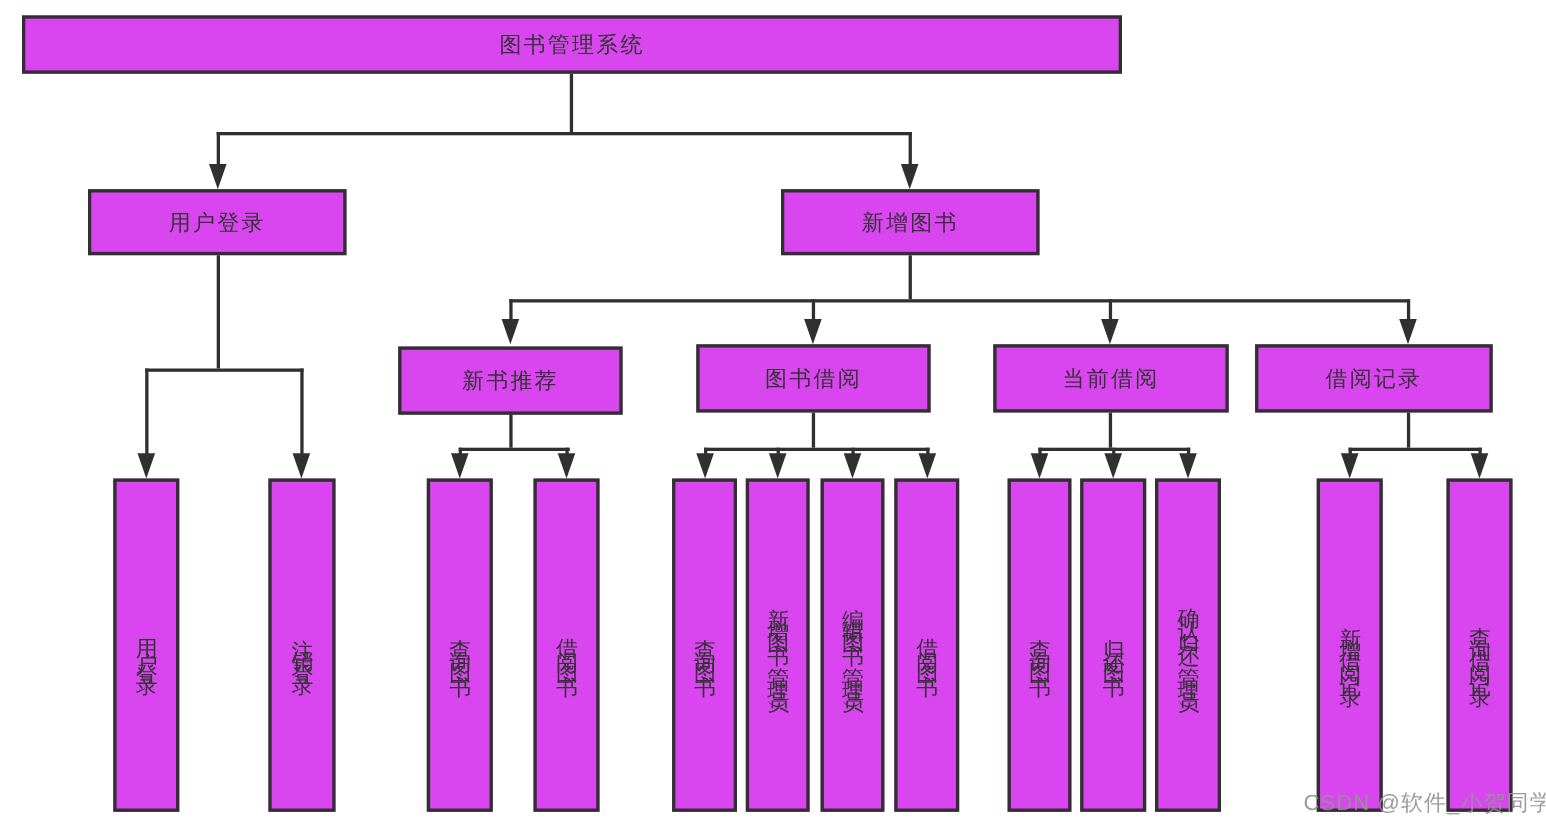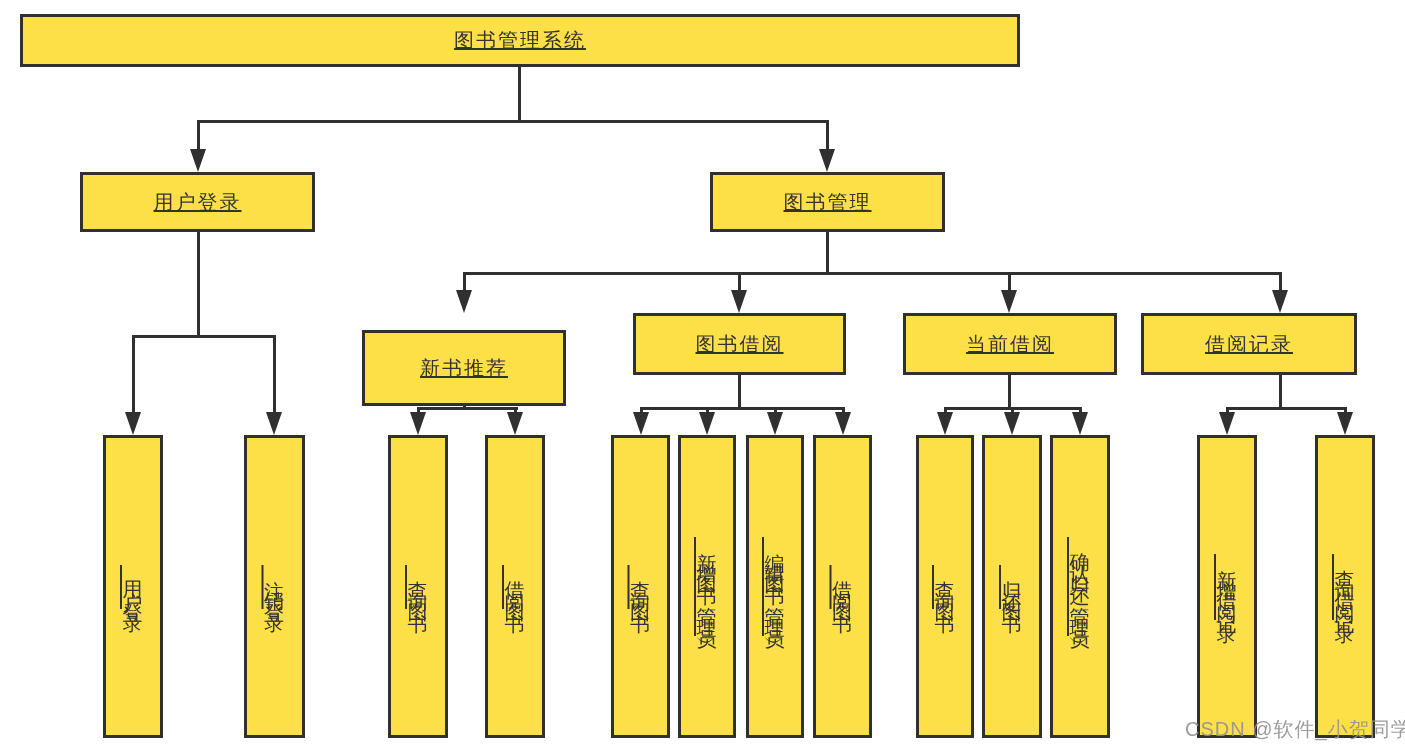--- a/index.html
+++ b/index.html
@@ -3,24 +3,23 @@
 <meta charset="utf-8">
 <style>
   html,body{margin:0;padding:0;}
   body{
     width:1405px;height:747px;position:relative;overflow:hidden;
     background:#ffffff;
     font-family:"Liberation Sans","DejaVu Sans",sans-serif;
   }
   .canvas{position:absolute;left:0;top:0;width:1405px;height:747px;}
   .box{
-    position:absolute;background:#fde047;border:3px solid #303030;
+    position:absolute;background:#d946ef;border:3px solid #303030;
     box-sizing:border-box;display:flex;align-items:center;justify-content:center;
     color:#333333;
-    text-decoration:underline;
   }
   .hbox{font-size:20px;letter-spacing:2px;}
   .vbox{top:435px;height:303px;}
   .vlabel{
     writing-mode:vertical-rl;
     font-size:20px;letter-spacing:11px;line-height:1;
     color:#333333;
   }
   .line{position:absolute;background:#303030;}
   .arrow{
@@ -99,24 +98,24 @@
   <div class="arrow" style="left:1337px;top:412px"></div>
 
   <div class="box hbox" style="left:20px;top:14px;width:1000px;height:53px">
     <span>图书管理系统</span>
   </div>
 
   <div class="box hbox" style="left:80px;top:172px;width:235px;height:60px">
     <span>用户登录</span>
   </div>
   <div class="box hbox" style="left:710px;top:172px;width:235px;height:60px">
-    <span>图书管理</span>
+    <span>新增图书</span>
   </div>
 
-  <div class="box hbox" style="left:362px;top:330px;width:204px;height:76px">
+  <div class="box hbox" style="left:362px;top:315px;width:204px;height:62px">
     <span>新书推荐</span>
   </div>
   <div class="box hbox" style="left:633px;top:313px;width:213px;height:62px">
     <span>图书借阅</span>
   </div>
   <div class="box hbox" style="left:903px;top:313px;width:214px;height:62px">
     <span>当前借阅</span>
   </div>
   <div class="box hbox" style="left:1141px;top:313px;width:216px;height:62px">
     <span>借阅记录</span>

